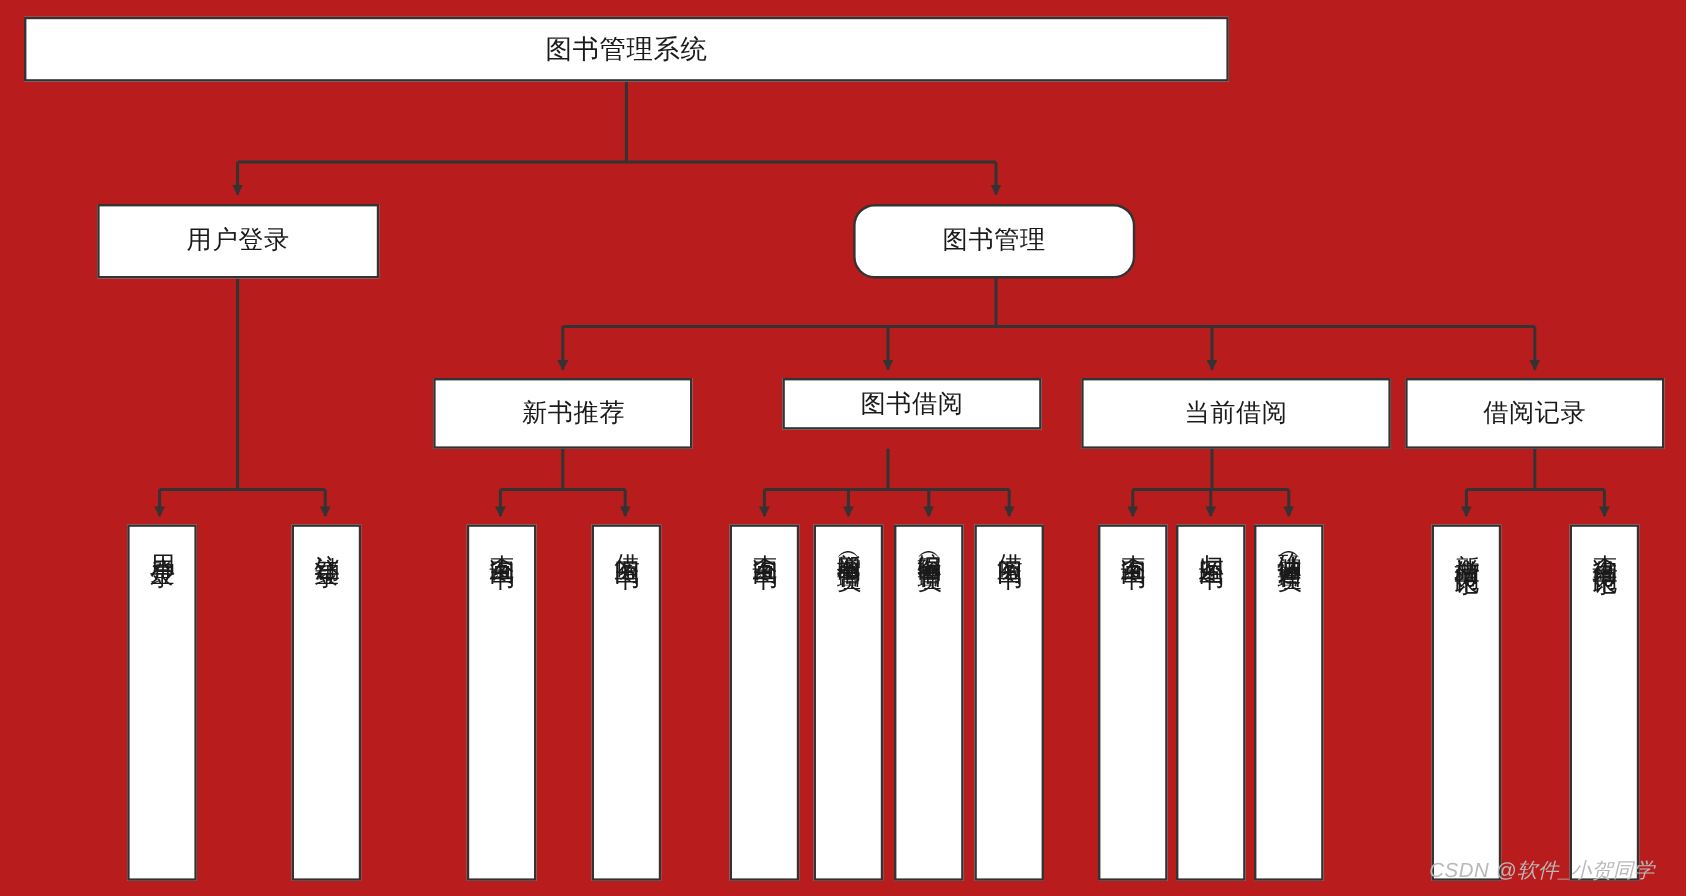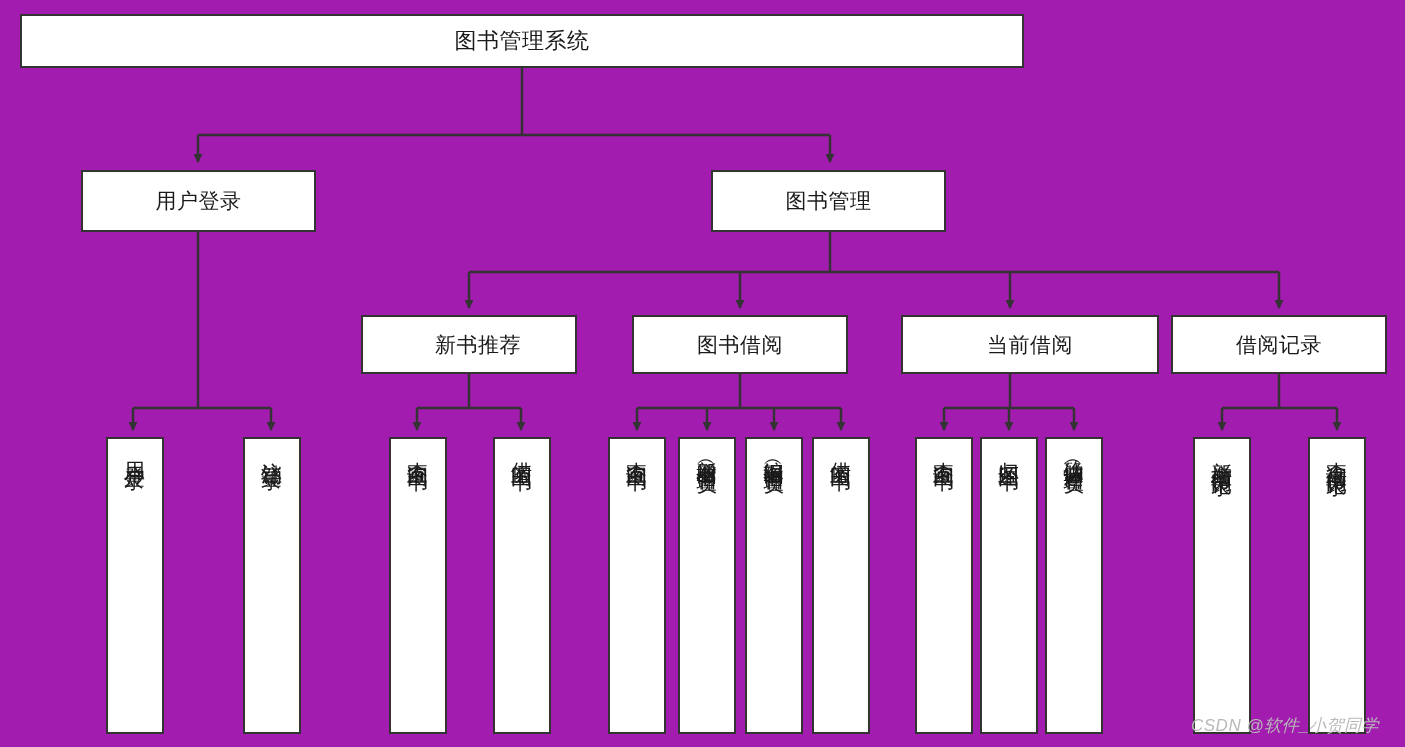--- a/index.html
+++ b/index.html
@@ -7,21 +7,21 @@
     padding: 0;
     background: #ffffff;
   }
   body {
     font-family: "Liberation Sans", "DejaVu Sans", sans-serif;
   }
   #canvas {
     position: relative;
     width: 1405px;
     height: 747px;
-    background: #a21caf;
+    background: #b91c1c;
     overflow: hidden;
   }
   #edges {
     position: absolute;
     left: 0;
     top: 0;
     width: 1405px;
     height: 747px;
     pointer-events: none;
   }
@@ -127,29 +127,29 @@
   </svg>
 
   <div class="node root horiz" style="left:20px; top:14px; width:1004px; height:54px;">
     <span class="label">图书管理系统</span>
   </div>
 
   <div class="node horiz" style="left:81px; top:170px; width:235px; height:62px;">
     <span class="label">用户登录</span>
   </div>
 
-  <div class="node horiz" style="left:711px; top:170px; width:235px; height:62px;">
+  <div class="node horiz" style="left:711px; top:170px; width:235px; height:62px;border-radius:18px;">
     <span class="label">图书管理</span>
   </div>
 
   <div class="node horiz" style="left:361px; top:315px; width:216px; height:59px;padding-left:18px;">
     <span class="label">新书推荐</span>
   </div>
 
-  <div class="node horiz" style="left:632px; top:315px; width:216px; height:59px;">
+  <div class="node horiz" style="left:652px; top:315px; width:216px; height:43px;">
     <span class="label">图书借阅</span>
   </div>
 
   <div class="node horiz" style="left:901px; top:315px; width:258px; height:59px;">
     <span class="label">当前借阅</span>
   </div>
 
   <div class="node horiz" style="left:1171px; top:315px; width:216px; height:59px;">
     <span class="label">借阅记录</span>
   </div>

